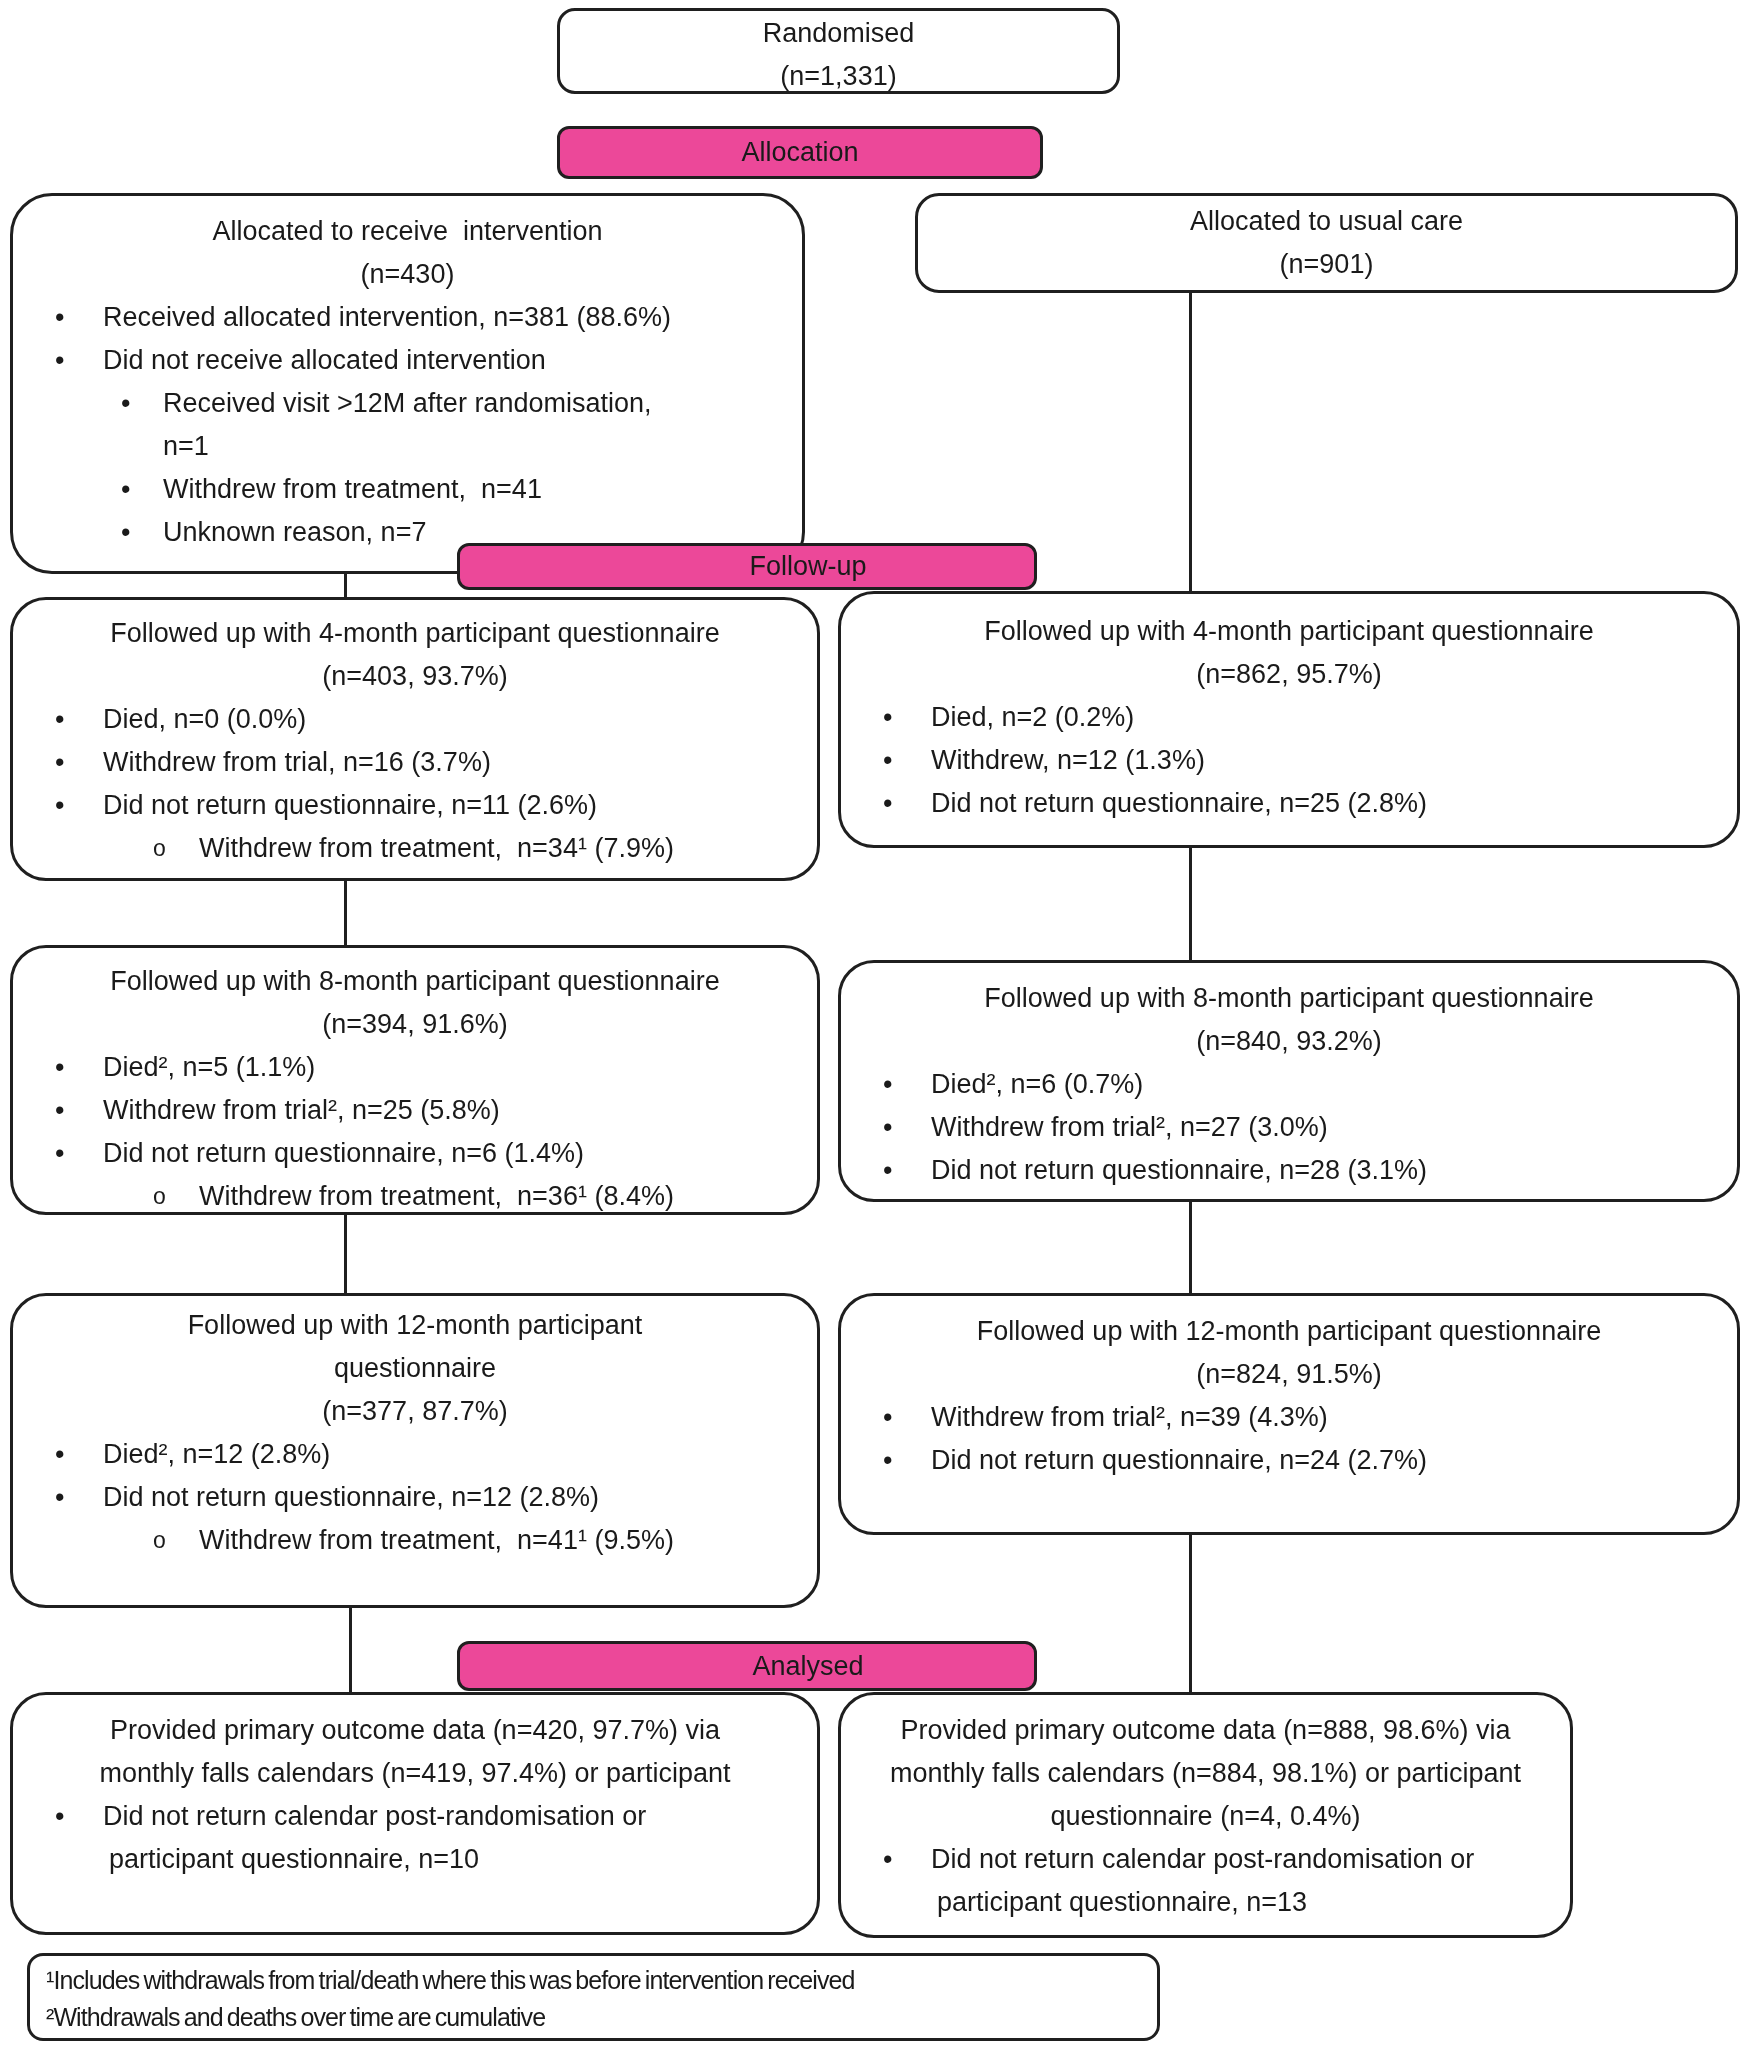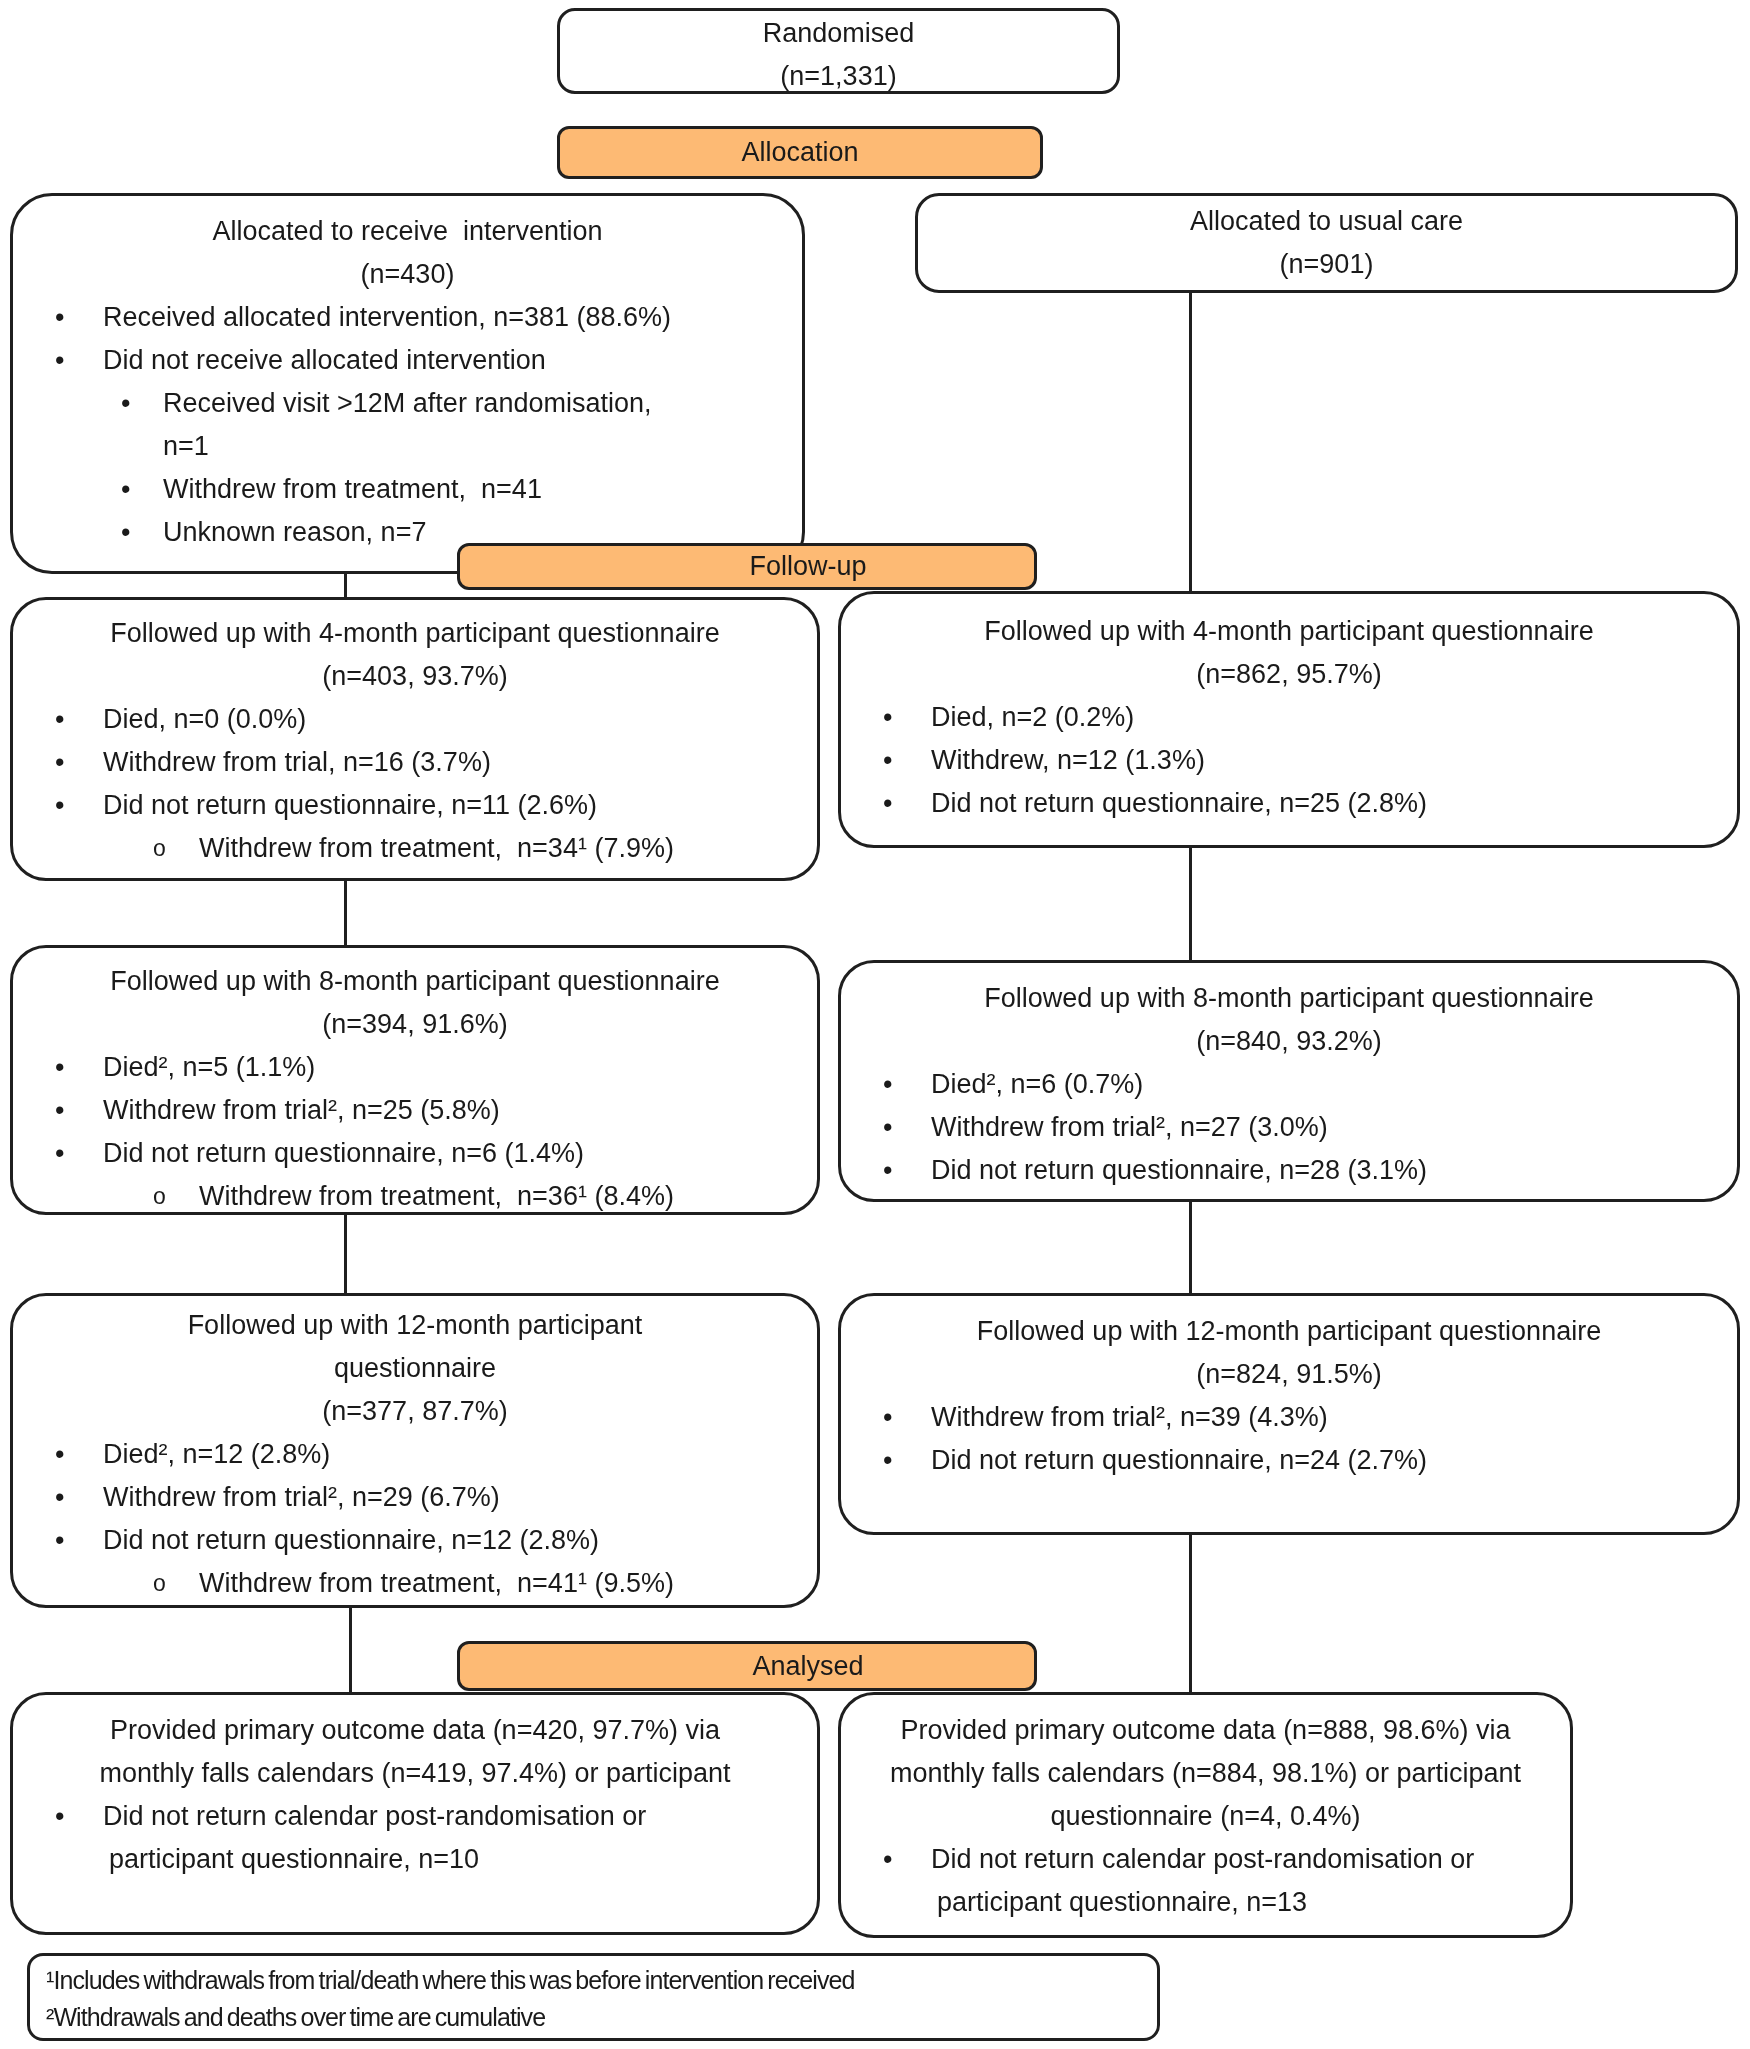--- a/index.html
+++ b/index.html
@@ -7,21 +7,21 @@
     position:relative; width:1750px; height:2049px; background:#ffffff;
     font-family:"Liberation Sans", sans-serif; color:#1a1a1a;
   }
   .box {
     position:absolute; background:#ffffff; border:3px solid #1f1f1f;
     border-radius:36px; box-sizing:border-box;
     font-size:27px; line-height:43px;
   }
   .r-med { border-radius:18px; }
   .banner {
-    position:absolute; background:#fdba74; border:3px solid #1f1f1f;
+    position:absolute; background:#ec4899; border:3px solid #1f1f1f;
     border-radius:12px; box-sizing:border-box; font-size:27px;
     display:flex; align-items:center;
   }
   .banner .label { width:100%; text-align:center; }
   .banner.shift .label { padding-left:122px; }
   .line { white-space:pre; }
   .c  { text-align:center; }
   .b1 { position:relative; padding-left:90px; }
   .b1::before { content:"\2022"; position:absolute; left:42px; }
   .cont1 { padding-left:96px; }
@@ -103,21 +103,20 @@
     <div class="line b1">Died², n=6 (0.7%)</div>
     <div class="line b1">Withdrew from trial², n=27 (3.0%)</div>
     <div class="line b1">Did not return questionnaire, n=28 (3.1%)</div>
   </div>
 
   <div class="box" style="left:10px; top:1293px; width:810px; height:315px; padding-top:8px;">
     <div class="line c">Followed up with 12-month participant</div>
     <div class="line c">questionnaire</div>
     <div class="line c">(n=377, 87.7%)</div>
     <div class="line b1">Died², n=12 (2.8%)</div>
-    <div class="line b1">Withdrew from trial², n=29 (6.7%)</div>
     <div class="line b1">Did not return questionnaire, n=12 (2.8%)</div>
     <div class="line oo">Withdrew from treatment,  n=41¹ (9.5%)</div>
   </div>
 
   <div class="box" style="left:838px; top:1293px; width:902px; height:242px; padding-top:14px;">
     <div class="line c">Followed up with 12-month participant questionnaire</div>
     <div class="line c">(n=824, 91.5%)</div>
     <div class="line b1">Withdrew from trial², n=39 (4.3%)</div>
     <div class="line b1">Did not return questionnaire, n=24 (2.7%)</div>
   </div>

